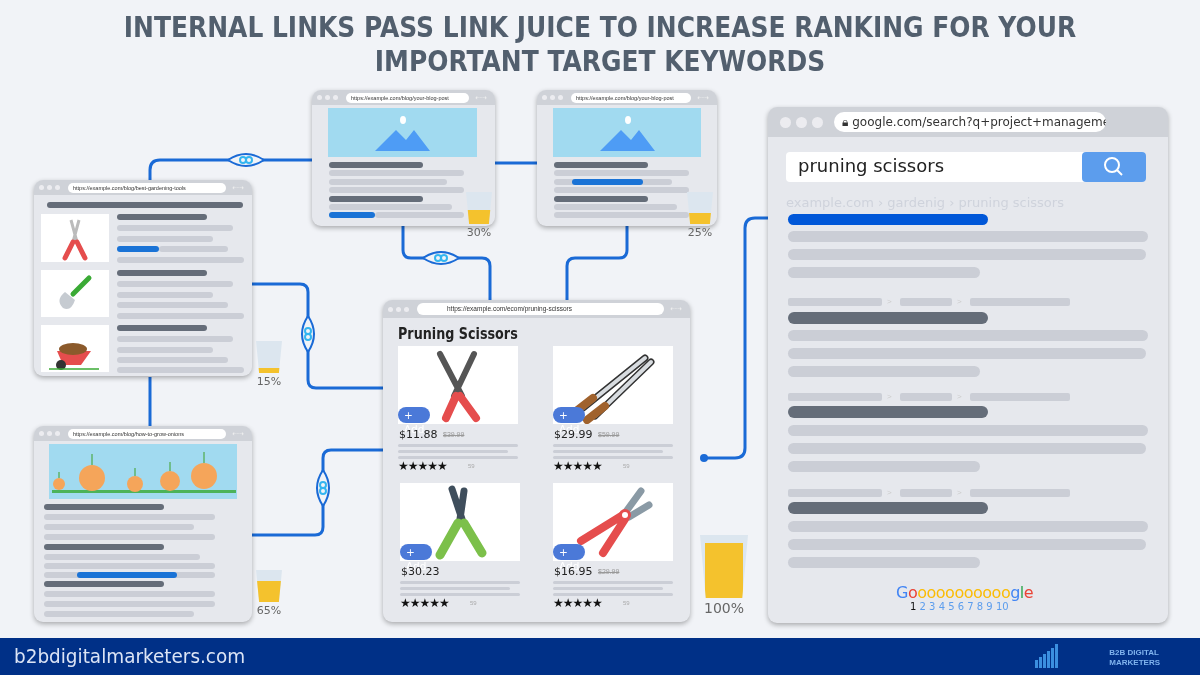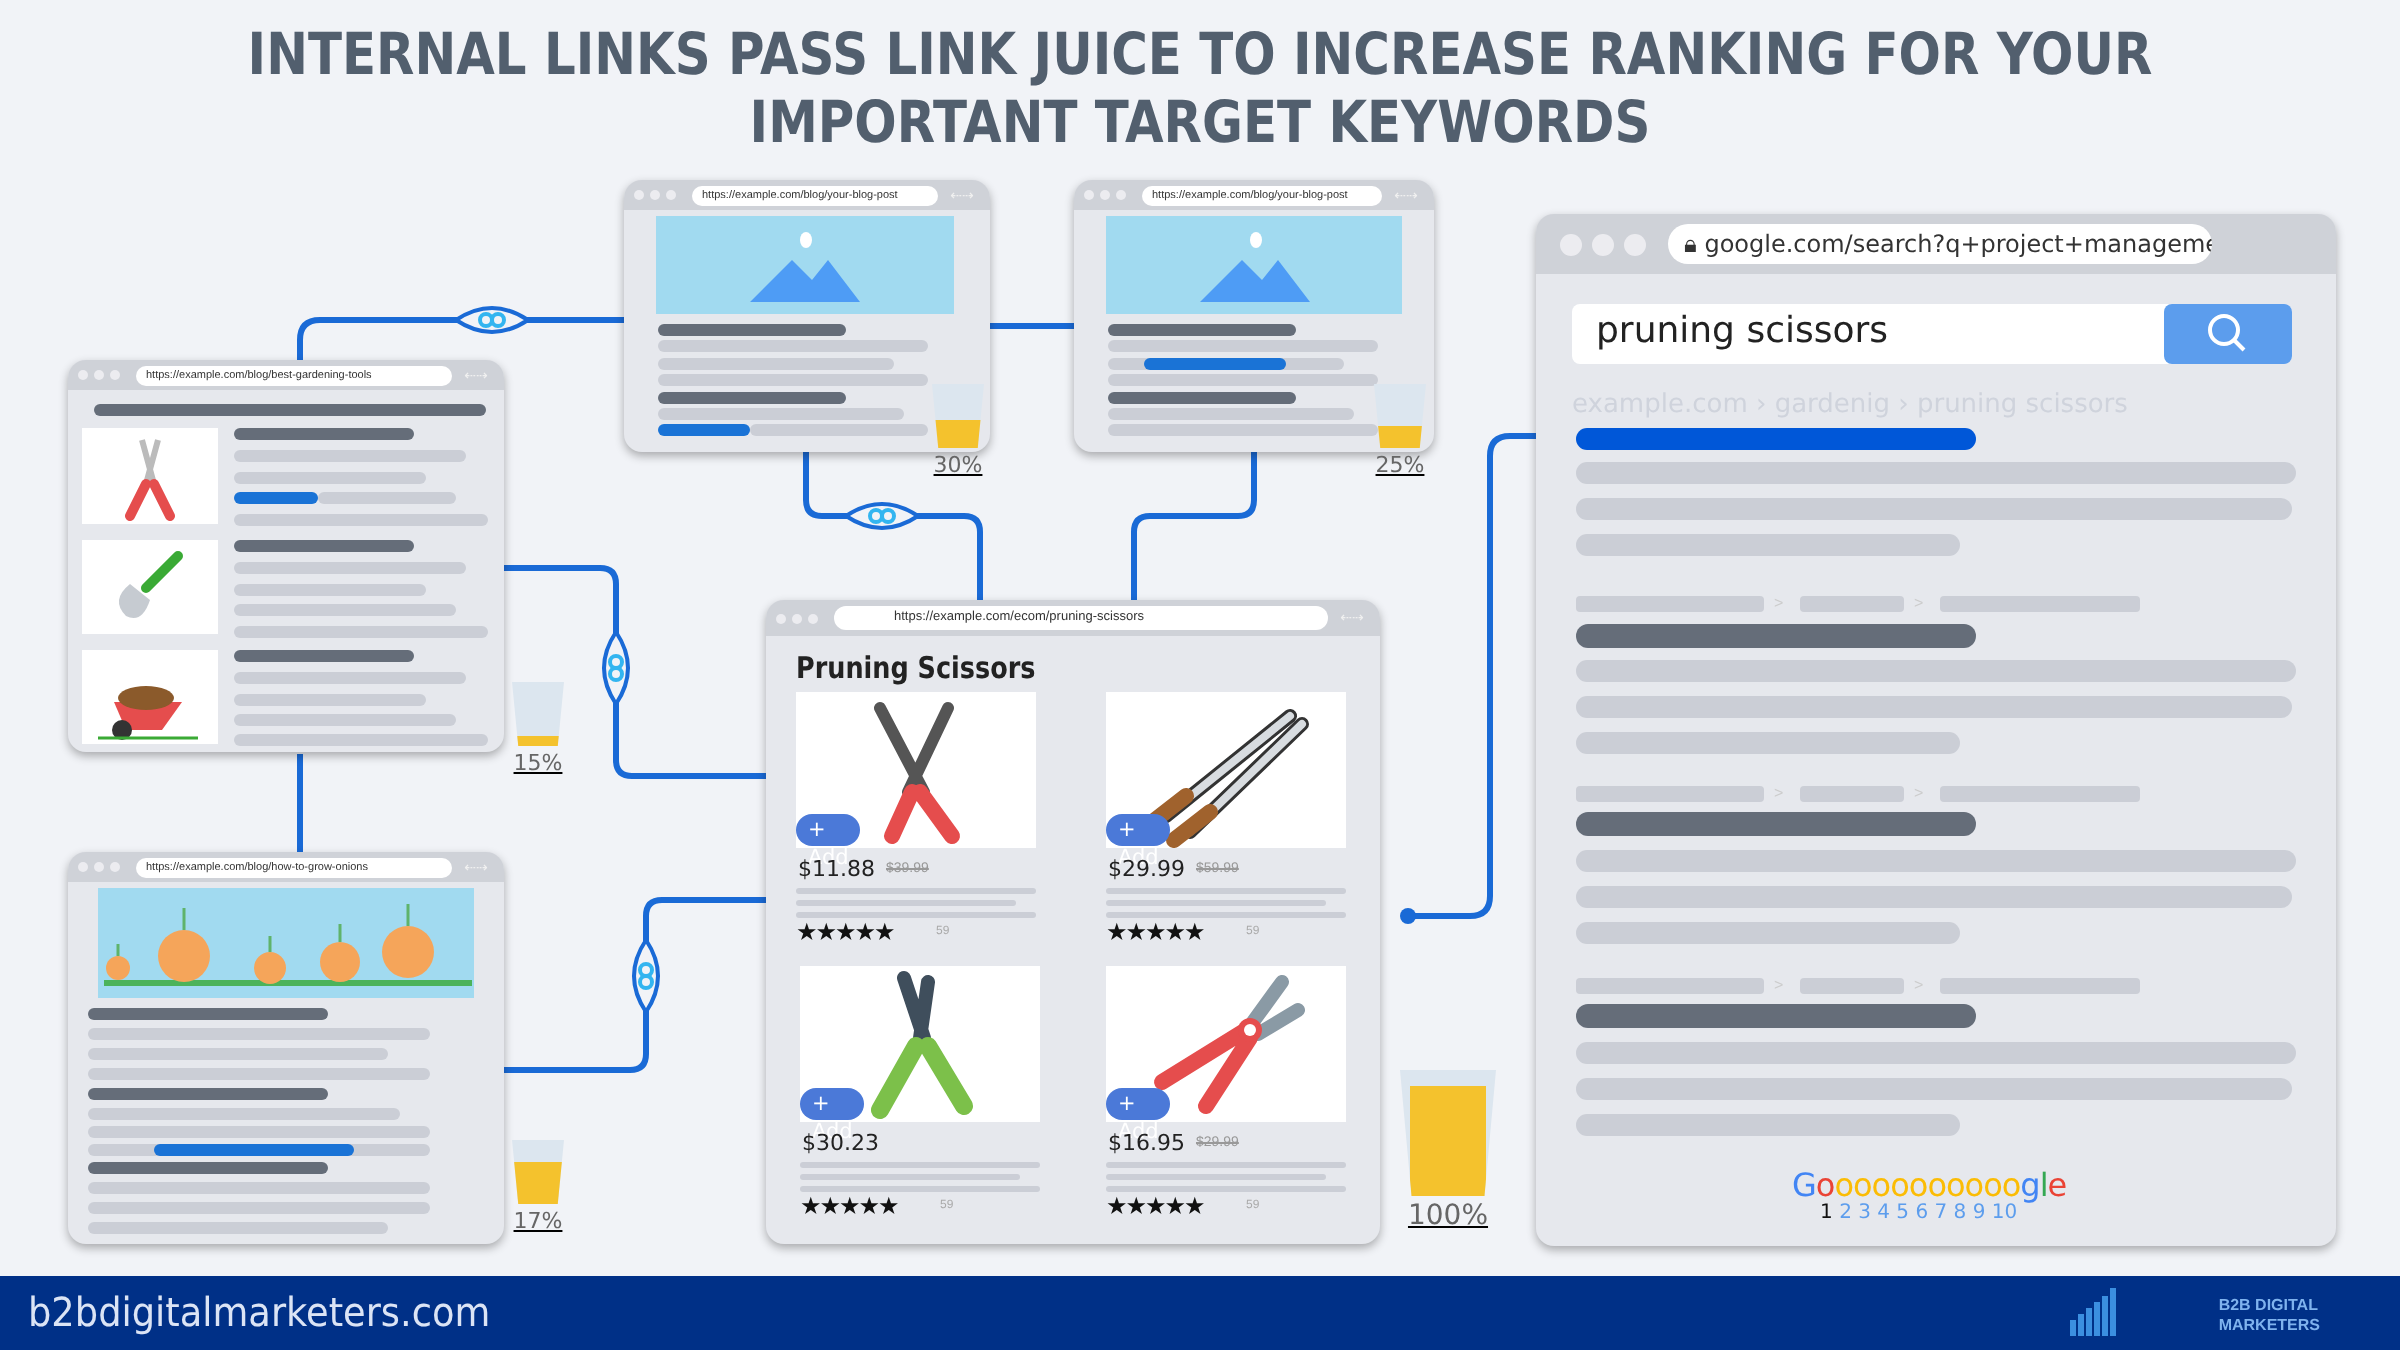--- a/index.html
+++ b/index.html
@@ -11,21 +11,21 @@
   .win { position: absolute; background: #e6e8ed; border-radius: 9px; box-shadow: 0 2px 5px rgba(0,0,0,0.3); overflow: hidden; }
   .bar { height: 15px; background: #cfd2d8; display: flex; align-items: center; padding: 0 5px; gap: 3px; }
   .dot { width: 5px; height: 5px; border-radius: 50%; background: #ececf0; }
   .url { flex: 1; background: #fff; border-radius: 6px; height: 10px; font-size: 5.5px; line-height: 10px; color: #333; padding-left: 5px; white-space: nowrap; overflow: hidden; margin-left: 5px; }
   .arrows { font-size: 7px; color: #f0f0f0; width: 18px; text-align: center; }
   .line { position: absolute; height: 6px; border-radius: 3px; background: #cbced6; }
   .line.dark { background: #656d79; }
   .line.blue { background: #1a73d6; }
   .imgbox { position: absolute; background: #fff; }
   .sky { position: absolute; background: #a1daf0; }
-  .cup { position: absolute; width: 26px; text-decoration: underline; }
+  .cup { position: absolute; width: 26px; }
   .cup .glass { width: 26px; height: 32px; background: #dce6ef; clip-path: polygon(0 0, 100% 0, 88% 100%, 12% 100%); position: relative; overflow: hidden; }
   .cup .juice { position: absolute; left: 0; bottom: 0; width: 100%; background: #f4c22d; }
   .cup .pct { font-size: 11px; color: #666; text-align: center; width: 40px; margin-left: -7px; margin-top: 2px; font-family: "DejaVu Sans", sans-serif; }
   .prod { position: absolute; }
   .prod .pimg { position: absolute; left: 0; top: 0; width: 120px; height: 78px; background: #fff; }
   .add { position: absolute; left: 0; top: 61px; background: #4b79d8; color: #fff; font-size: 10.5px; border-radius: 9px; padding: 1px 6px; height: 16px; line-height: 14px; font-family: "DejaVu Sans", sans-serif; }
   .price { position: absolute; left: 1px; top: 82px; font-size: 11px; color: #222; font-family: "DejaVu Sans", sans-serif; }
   .old { position: absolute; left: 45px; top: 85px; font-size: 7px; color: #999; text-decoration: line-through; }
   .stars { position: absolute; left: 0; top: 113px; font-size: 12px; color: #111; letter-spacing: -1px; }
   .rev { position: absolute; left: 70px; top: 117px; font-size: 6px; color: #aaa; }
@@ -239,21 +239,21 @@
   <div class="line blue" style="left:43px;top:146px;width:100px;"></div>
   <div class="line dark" style="left:10px;top:155px;width:120px;"></div>
   <div class="line" style="left:10px;top:165px;width:171px;"></div>
   <div class="line" style="left:10px;top:175px;width:171px;"></div>
   <div class="line" style="left:10px;top:185px;width:150px;"></div>
 </div>
 <div class="cup" style="left:256px;top:570px;">
   <div class="glass">
       <div class="juice" style="height:65%;"></div>
     </div>
-  <div class="pct">17%</div>
+  <div class="pct">65%</div>
 </div>
 
 <div class="win" style="left:383px;top:300px;width:307px;height:322px;">
   <div class="bar" style="height:18px;">
     <span class="dot"></span>
       <span class="dot"></span>
       <span class="dot"></span>
     <span class="url" style="font-size:6.5px;height:12px;line-height:12px;padding-left:30px;">https://example.com/ecom/pruning-scissors</span>
     <span class="arrows">⇠⇢</span>
   </div>

